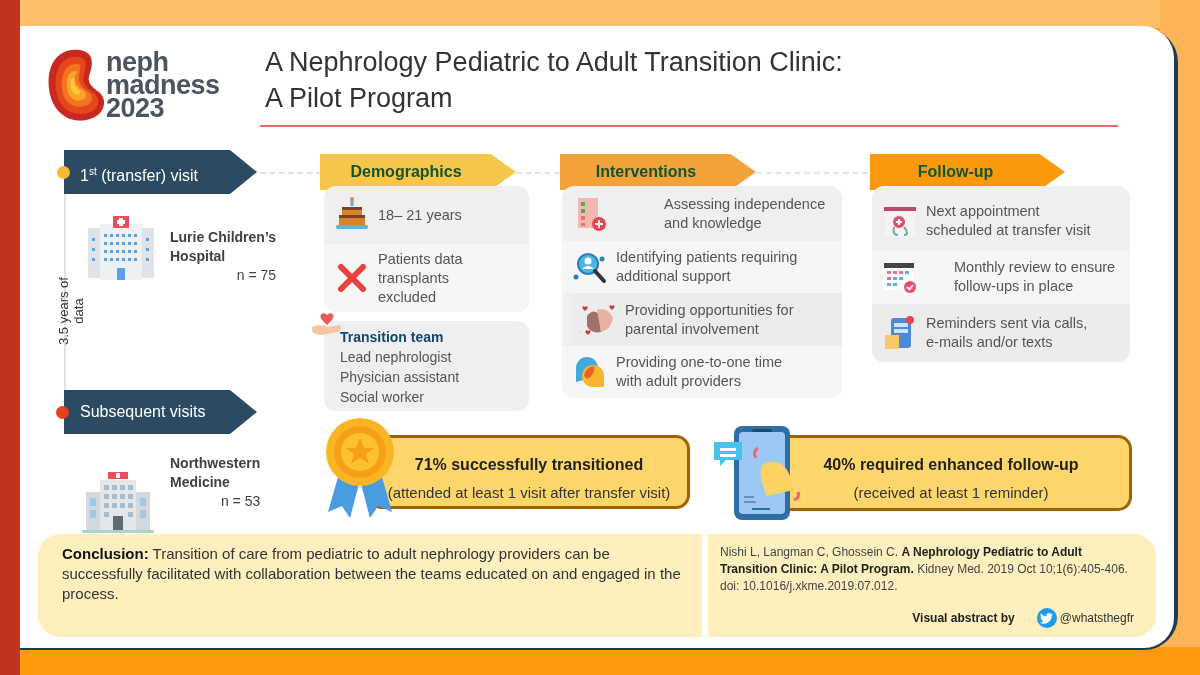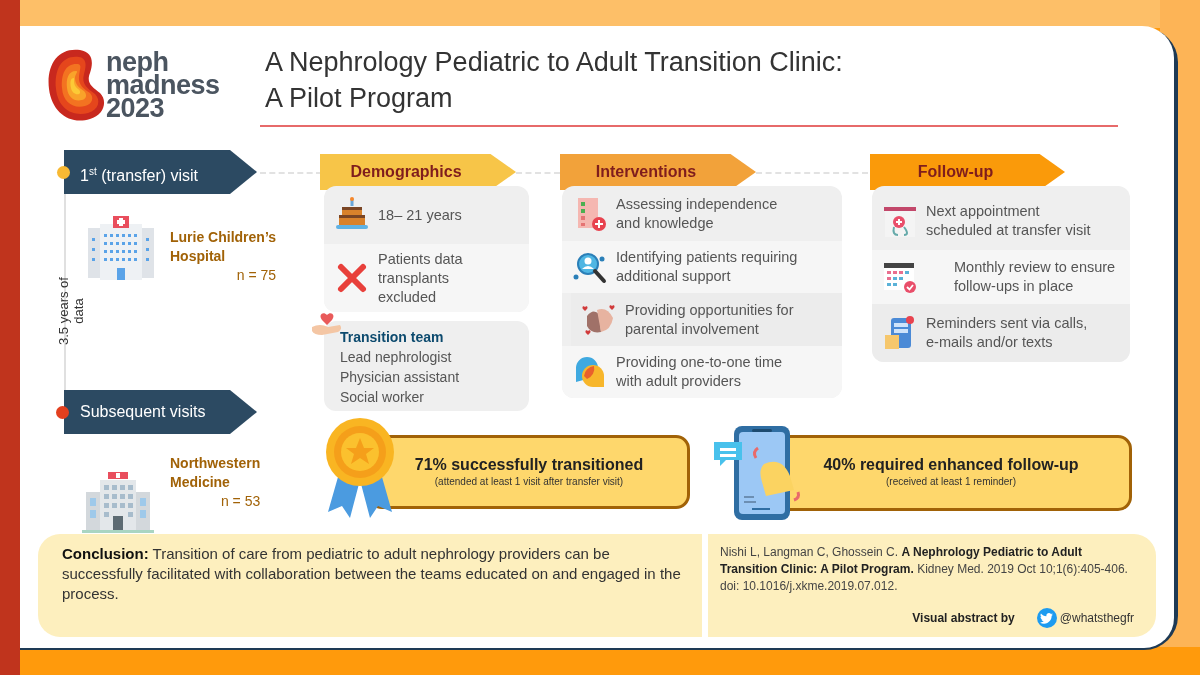--- a/index.html
+++ b/index.html
@@ -43,47 +43,47 @@
   }
   .visit-tag {
     position: absolute; left: 44px; height: 44px; width: 193px; background: #2c4a62;
     color: #fff; font-size: 16px; line-height: 44px; padding-left: 16px;
     clip-path: polygon(0 0, 86% 0, 100% 50%, 86% 100%, 0 100%);
   }
   .visit-tag sup { font-size: 10px; }
   .visit-dot { position: absolute; width: 13px; height: 13px; border-radius: 50%; }
 
   .hospital { position: absolute; width: 70px; height: 64px; }
-  .hosp-name { position: absolute; font-size: 14px; font-weight: bold; color: #a16207; line-height: 19px; }
+  .hosp-name { position: absolute; font-size: 14px; font-weight: bold; color: #404040; line-height: 19px; }
   .hosp-n { font-weight: normal; text-align: right; }
 
   .dash { position: absolute; height: 0; border-top: 2px dashed #e2e2e2; }
 
   
   .sec-tag {
-    position: absolute; height: 36px; line-height: 36px; font-size: 16px; font-weight: bold; color: #7f1d1d;
+    position: absolute; height: 36px; line-height: 36px; font-size: 16px; font-weight: bold; color: #14532d;
     clip-path: polygon(0 0, 87% 0, 100% 50%, 87% 100%, 0 100%);
     text-align: center;
   }
   .panel { position: absolute; background: #efefef; border-radius: 12px; overflow: hidden; }
   .prow { position: relative; display: flex; align-items: center; padding-left: 10px; font-size: 14.5px; color: #555; line-height: 19px; }
   .prow.alt { background: #f6f6f6; }
   .ico { width: 36px; height: 36px; flex: 0 0 36px; margin-right: 8px; }
 
   .team-box { position: absolute; left: 304px; top: 295px; width: 205px; height: 90px; background: #efefef; border-radius: 12px; padding: 6px 0 0 16px; }
   .team-box .t-title { font-size: 14px; font-weight: bold; color: #0c4a6e; line-height: 20px; }
   .team-box .t-item { font-size: 14px; color: #555; line-height: 20px; }
 
   
   .result {
     position: absolute; background: #fed76c; border: 3px solid #a16207; border-radius: 14px;
     text-align: center;
   }
   .result .big { font-size: 16px; font-weight: bold; color: #222; }
-  .result .small { font-size: 10px; color: #333; margin-top: 2px; }
+  .result .small { font-size: 15px; color: #333; margin-top: 10px; }
 
   
   .conclusion {
     position: absolute; left: 18px; top: 508px; width: 664px; height: 103px;
     background: #fdefbe; border-radius: 22px 0 0 22px; padding: 10px 20px 0 24px;
     font-size: 15px; line-height: 20px; color: #333;
   }
   .conclusion b { color: #111; }
   .citation {
     position: absolute; left: 688px; top: 508px; width: 448px; height: 103px;
@@ -259,21 +259,21 @@
     <div class="t-item">Social worker</div>
   </div>
   <svg style="position:absolute; left:290px; top:285px; width:34px; height:26px;" viewBox="0 0 34 26">
     <path d="M2 16 Q10 12 18 16 L30 14 Q33 18 28 21 L12 24 Q4 24 2 20 Z" fill="#f4c6a4"></path>
     <path d="M17 4 C13 0 8 4 12 9 L17 14 L22 9 C26 4 21 0 17 4 Z" fill="#e95a5a"></path>
   </svg>
 
   <div class="sec-tag" style="left:540px; top:128px; width:196px; background:#f2a23a; padding-right:24px;">Interventions</div>
   <div class="dash" style="left:736px; top:146px; width:112px;"></div>
   <div class="panel" style="left:542px; top:160px; width:280px; height:212px;">
-    <div class="prow" style="height:55px;">
+    <div class="prow" style="height:55px;gap:48px;">
       <svg class="ico" viewBox="0 0 36 36">
         <rect x="6" y="2" width="20" height="30" fill="#f5b7b1"></rect>
         <rect x="9" y="6" width="4" height="4" fill="#4caf50"></rect>
           <rect x="9" y="13" width="4" height="4" fill="#4caf50"></rect>
           <rect x="9" y="20" width="4" height="4" fill="#e57373"></rect>
           <rect x="9" y="27" width="4" height="3" fill="#e57373"></rect>
         <circle cx="27" cy="28" r="7" fill="#e8434f"></circle>
           <rect x="26" y="24" width="2" height="8" fill="#fff"></rect>
           <rect x="23" y="27" width="8" height="2" fill="#fff"></rect>
       </svg>

